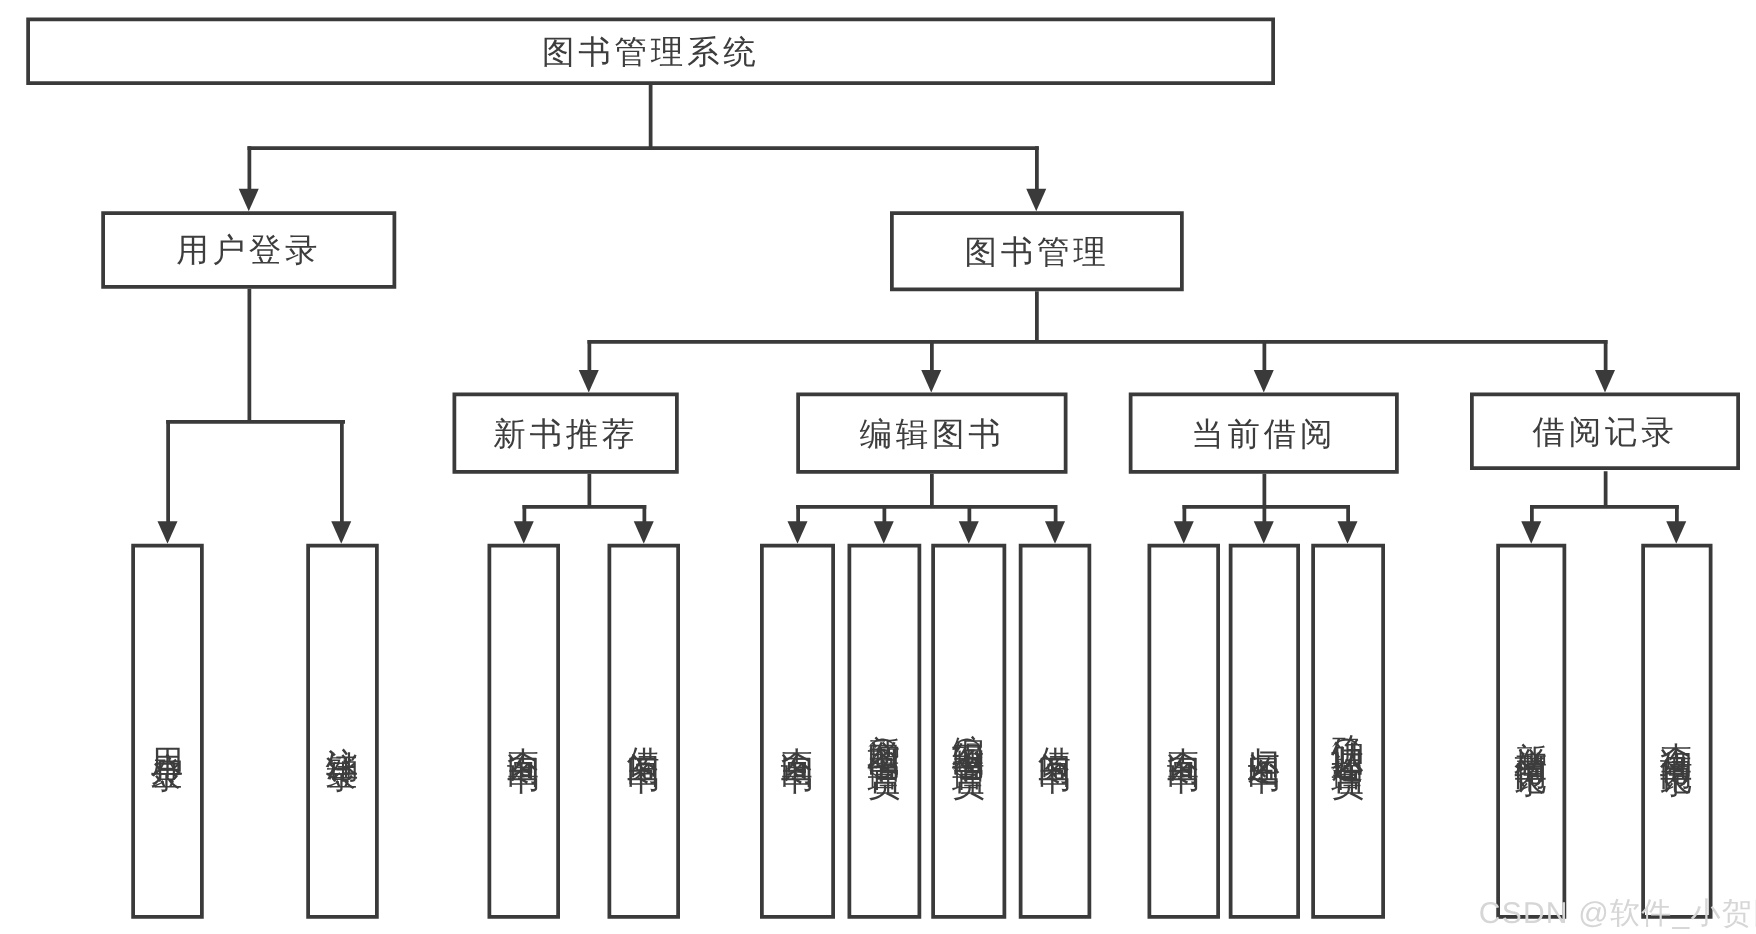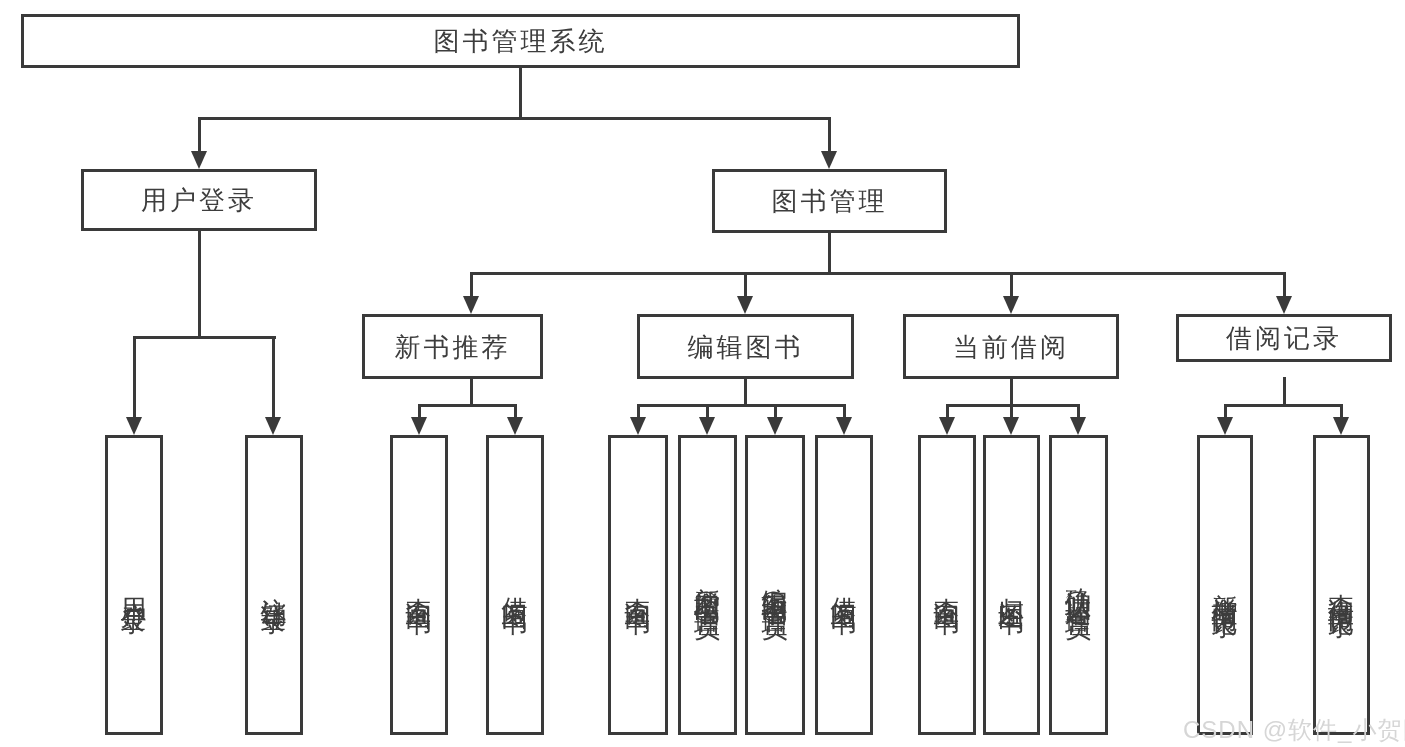--- a/index.html
+++ b/index.html
@@ -63,21 +63,21 @@
   <div class="vl" style="left:744px;top:272px;height:25px"></div>
   <div class="ah" style="left:737px;top:296px"></div>
   <div class="vl" style="left:1010px;top:272px;height:25px"></div>
   <div class="ah" style="left:1003px;top:296px"></div>
   <div class="vl" style="left:1283px;top:272px;height:25px"></div>
   <div class="ah" style="left:1276px;top:296px"></div>
 
   <div class="box hbox" style="left:362px;top:314px;width:181px;height:65px">新书推荐</div>
   <div class="box hbox" style="left:637px;top:314px;width:217px;height:65px">编辑图书</div>
   <div class="box hbox" style="left:903px;top:314px;width:216px;height:65px">当前借阅</div>
-  <div class="box hbox" style="left:1176px;top:314px;width:216px;height:48px">借阅记录</div>
+  <div class="box hbox" style="left:1176px;top:314px;width:216px;height:62px">借阅记录</div>
 
   <div class="vl" style="left:470px;top:377px;height:29px"></div>
   <div class="vl" style="left:744px;top:377px;height:29px"></div>
   <div class="vl" style="left:1010px;top:377px;height:29px"></div>
   <div class="vl" style="left:1283px;top:377px;height:29px"></div>
 
   <div class="hl" style="left:418px;top:404px;width:99px"></div>
   <div class="hl" style="left:637px;top:404px;width:208px"></div>
   <div class="hl" style="left:946px;top:404px;width:134px"></div>
   <div class="hl" style="left:1224px;top:404px;width:119px"></div>

